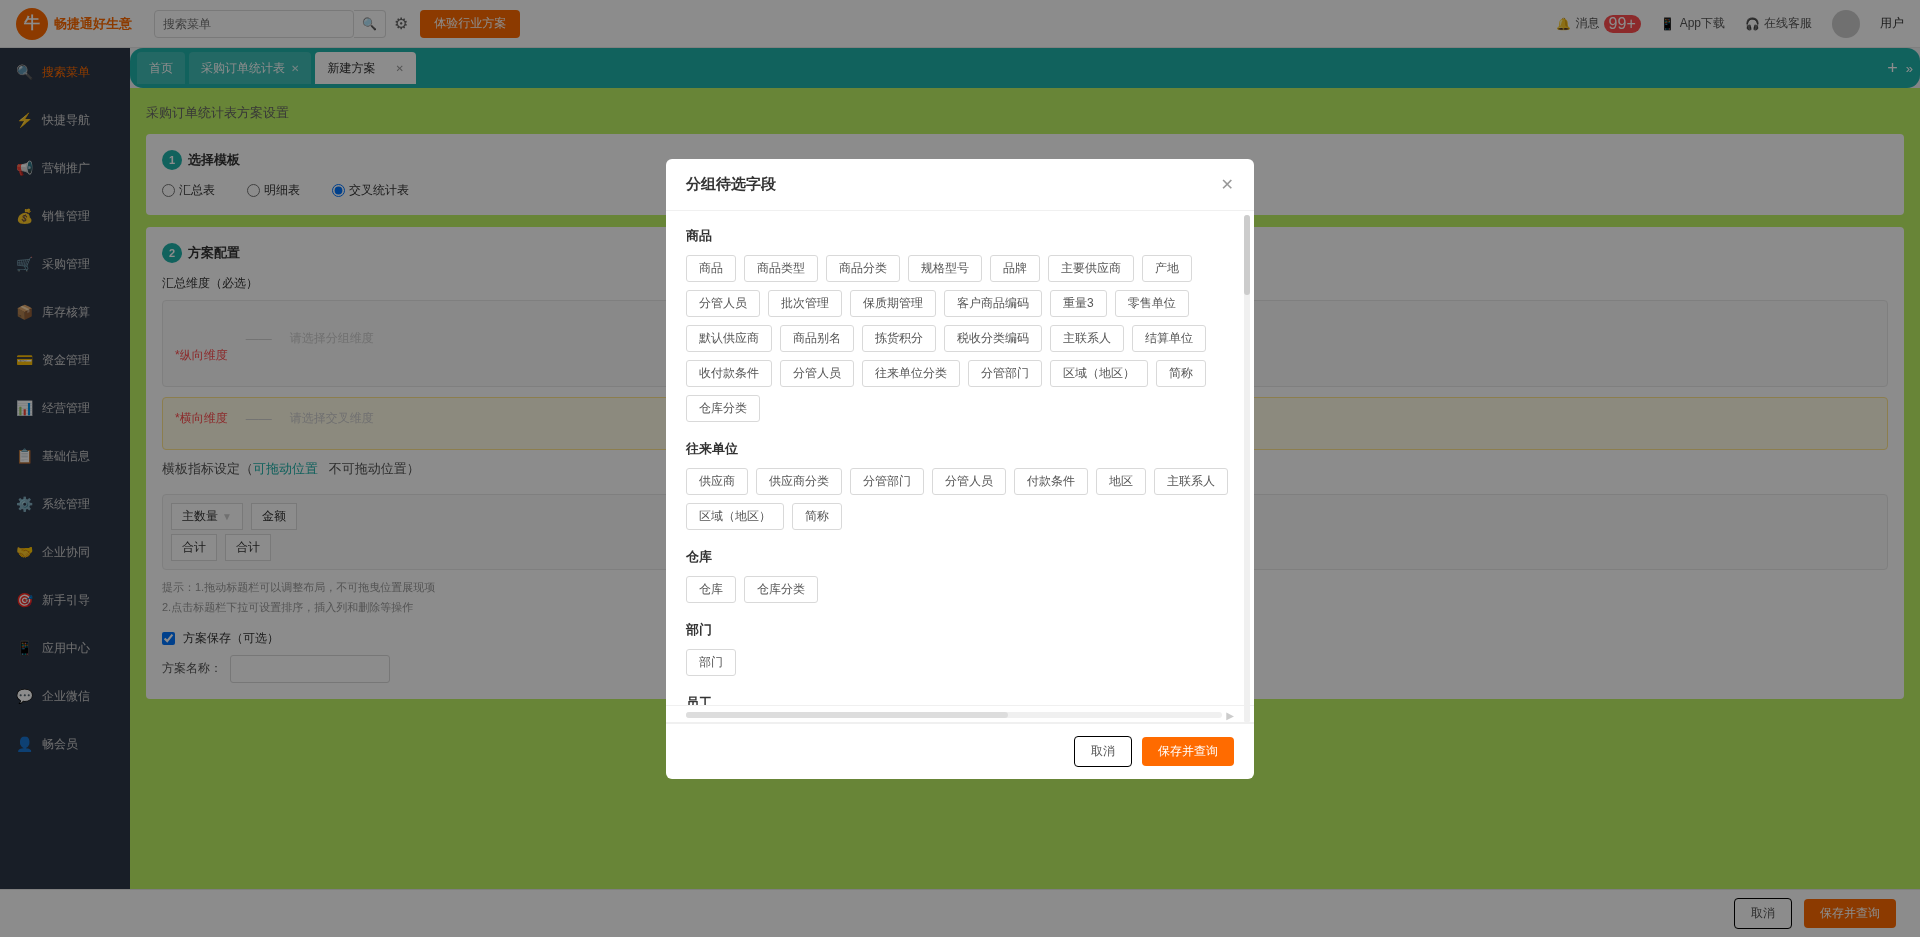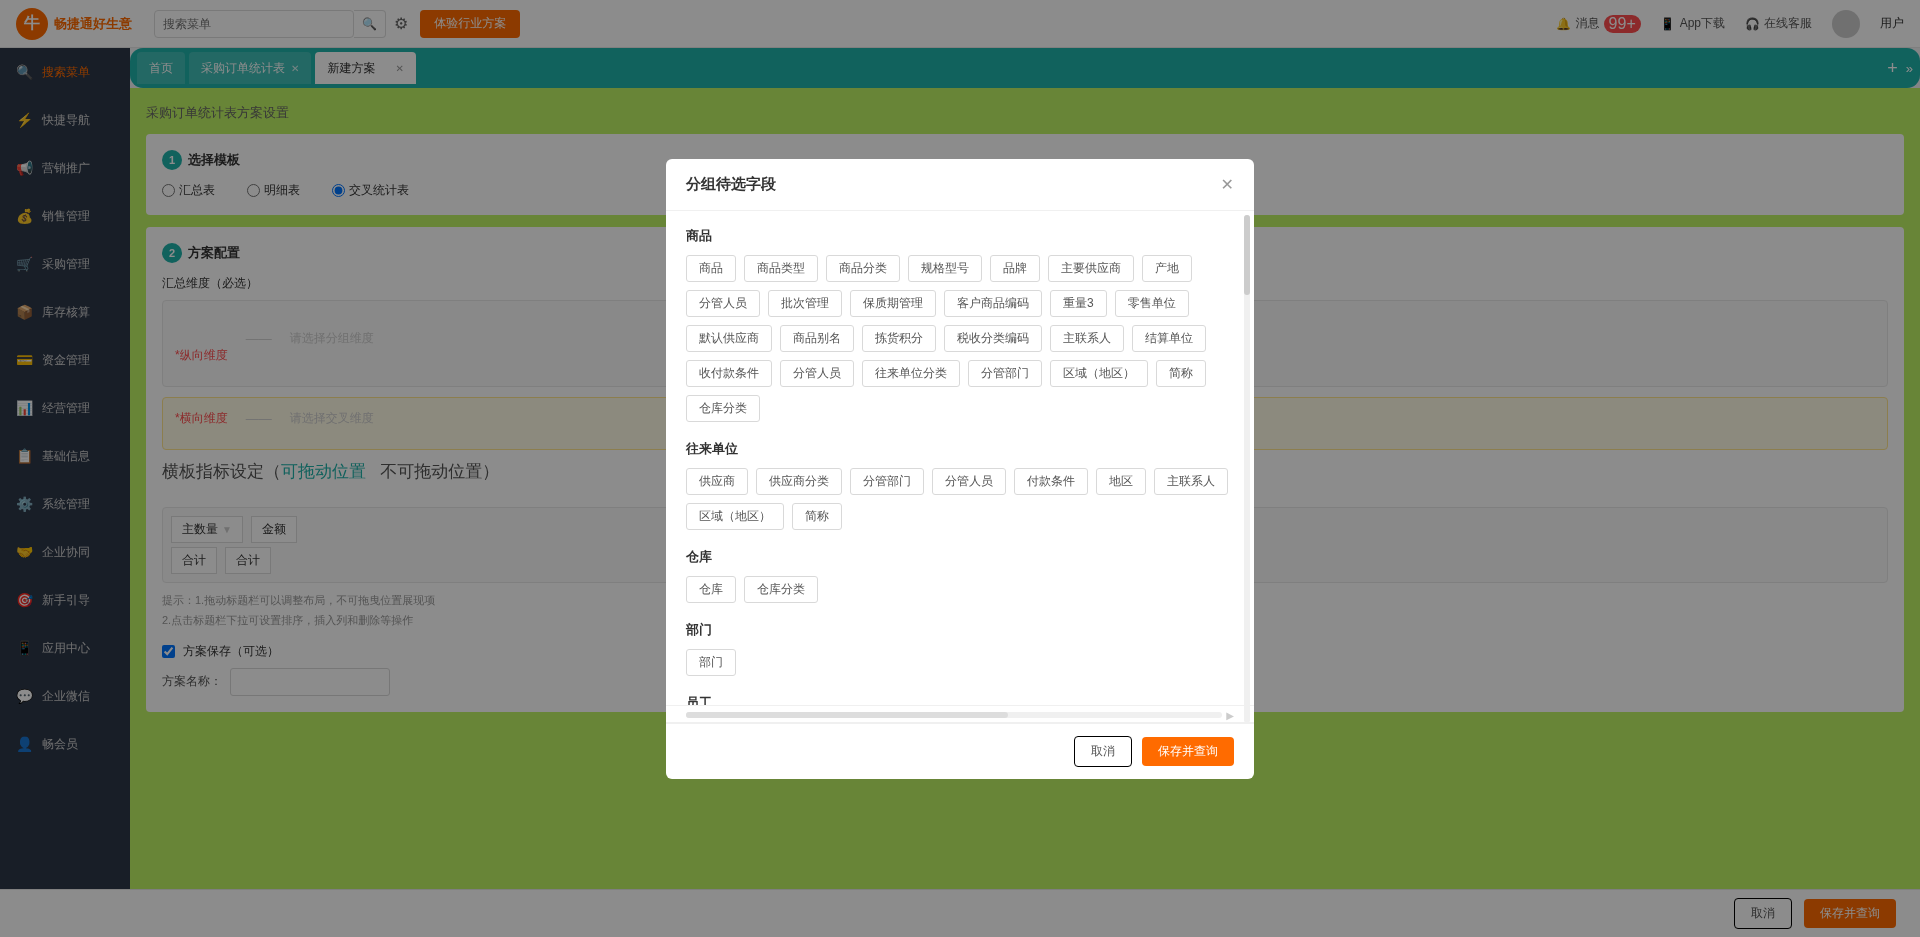--- a/index.html
+++ b/index.html
@@ -485,21 +485,21 @@
       </div>
     </div>
     <div style="background:#fffbe6;border:1px solid #ffe58f;border-radius:4px;padding:12px;margin-bottom:10px;">
       <div class="config-row">
         <span style="color:#ff4d4f;font-size:12px;">*横向维度</span>
         <span style="color:#ccc;margin:0 6px;">——</span>
         <span style="color:#ccc;font-size:12px;">请选择交叉维度</span>
       </div>
     </div>
 
-    <div style="font-size:17px;color:#555;margin-bottom:24px;">
+    <div style="font-size:13px;color:#555;margin-bottom:16px;">
       横板指标设定（<span style="color:#20b2aa;">可拖动位置</span> &nbsp; 不可拖动位置）
     </div>
 
     <div style="background:#f9f9f9;border:1px solid #e8e8e8;border-radius:4px;padding:8px;">
       <div style="display:flex;gap:8px;margin-bottom:4px;">
         <div style="border:1px solid #ddd;padding:4px 10px;font-size:12px;background:white;display:flex;align-items:center;gap:4px;">
           主数量 <span style="color:#ccc;font-size:10px;">▼</span>
         </div>
         <div style="border:1px solid #ddd;padding:4px 10px;font-size:12px;background:white;">金额</div>
       </div>

